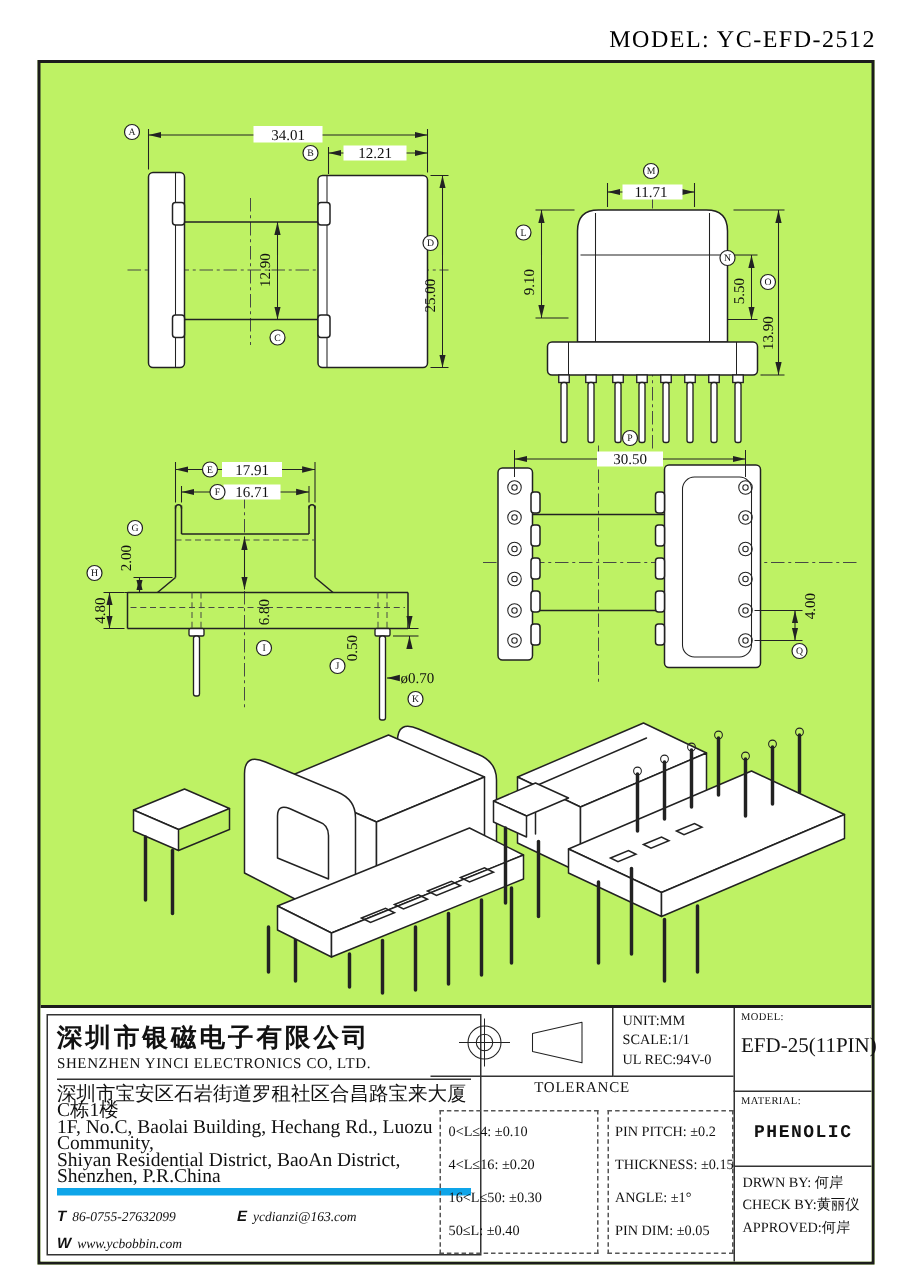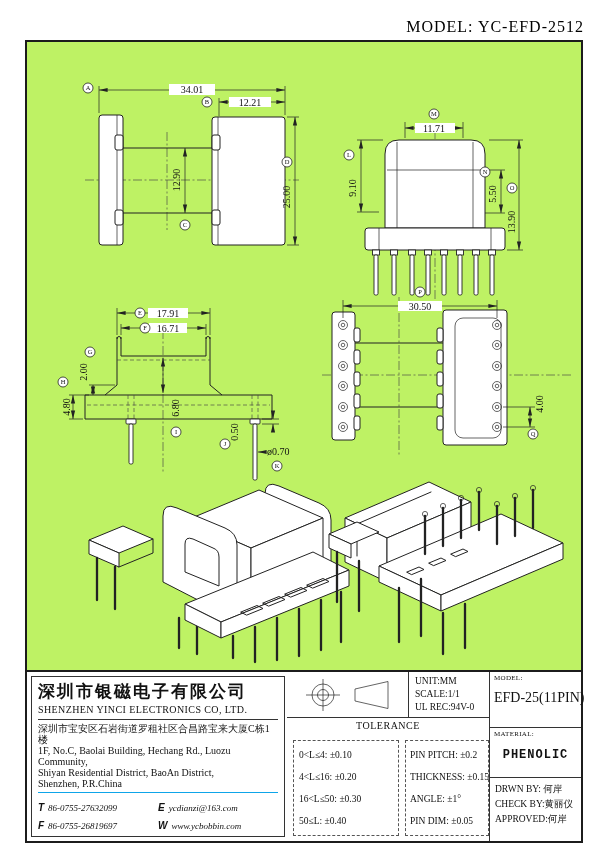--- a/index.html
+++ b/index.html
@@ -27,24 +27,24 @@
   .isoln{ fill:none; stroke:#222; stroke-width:1; stroke-linecap:round; }
   .isopin{ fill:none; stroke:#222; stroke-width:2.3; stroke-linecap:round; }
   text.dt { font-family:"Liberation Serif",serif; font-size:10px; fill:#111; }
   .tbg  { fill:#fff; }
   .tag circle { fill:#fff; stroke:#222; stroke-width:0.8; }
   .tag text { font-family:"Liberation Serif",serif; font-size:6.5px; text-anchor:middle; fill:#111; }
 
   
   .titleblock { position:absolute; left:0; bottom:0; width:554px; height:171px; border-top:2px solid #1c1c1c; background:#fff; }
 
-  .company-box { position:absolute; left:4px; top:4px; width:254px; bottom:4px; border:1px solid #333; padding:4px 6px 2px 6px; }
+  .company-box { position:absolute; left:4px; top:4px; width:290px; bottom:4px; border:1px solid #333; padding:4px 6px 2px 6px; }
   .cname-cn { font-size:17px; font-weight:bold; letter-spacing:2px; line-height:22px; white-space:nowrap; }
   .cname-en { font-size:10px; letter-spacing:0.4px; line-height:14px; border-bottom:1px solid #333; padding-bottom:2px; white-space:nowrap; }
-  .caddr { font-size:10px; line-height:11px; padding:3px 0 3px 0; border-bottom:1px solid #0ea5e9; }
+  .caddr { font-size:13px; line-height:11px; padding:3px 0 3px 0; border-bottom:5px solid #0ea5e9; }
   .ccontacts { display:grid; grid-template-columns:120px 1fr; padding-top:4px; row-gap:0;font-style:italic; }
   .ccontacts .lab { font-family:"Liberation Sans",sans-serif; font-weight:bold; font-size:10px; margin-right:4px; }
   .ccontacts .val { font-size:9px; }
   .contact-item { white-space:nowrap; }
 
   .proj-box { position:absolute; left:260px; top:0; width:122px; height:46px; border-right:1px solid #333; border-bottom:1px solid #333; display:flex; align-items:center; justify-content:center; gap:10px; }
   .unit-box { position:absolute; left:382px; top:0; width:80px; height:46px; border-bottom:1px solid #333; padding:3px 0 0 6px; }
   .unit-box div { font-size:9.5px; line-height:13px; white-space:nowrap; }
 
   .tol-title { position:absolute; left:260px; top:48px; width:202px; height:16px; text-align:center; font-size:10px; letter-spacing:0.5px; }
@@ -451,21 +451,20 @@
         <div class="cname-en">SHENZHEN YINCI ELECTRONICS CO, LTD.</div>
         <div class="caddr">
           <div>深圳市宝安区石岩街道罗租社区合昌路宝来大厦C栋1楼</div>
           <div>1F, No.C, Baolai Building, Hechang Rd., Luozu Community,</div>
           <div>Shiyan Residential District, BaoAn District,</div>
           <div>Shenzhen, P.R.China</div>
         </div>
         <div class="ccontacts">
           <div class="contact-item"><span class="lab">T</span><span class="val">86-0755-27632099</span></div>
           <div class="contact-item"><span class="lab">E</span><span class="val">ycdianzi@163.com</span></div>
-          <div class="contact-item"><span class="lab">F</span><span class="val">86-0755-26819697</span></div>
           <div class="contact-item"><span class="lab">W</span><span class="val">www.ycbobbin.com</span></div>
         </div>
       </div>
 
       <div class="proj-box">
         <svg width="38" height="34" viewBox="0 0 38 34">
           <circle cx="19" cy="17" r="11" class="ln thin"></circle>
           <circle cx="19" cy="17" r="5.5" class="ln thin"></circle>
           <line x1="2" y1="17" x2="36" y2="17" class="ln thin"></line>
           <line x1="19" y1="1" x2="19" y2="33" class="ln thin"></line>

